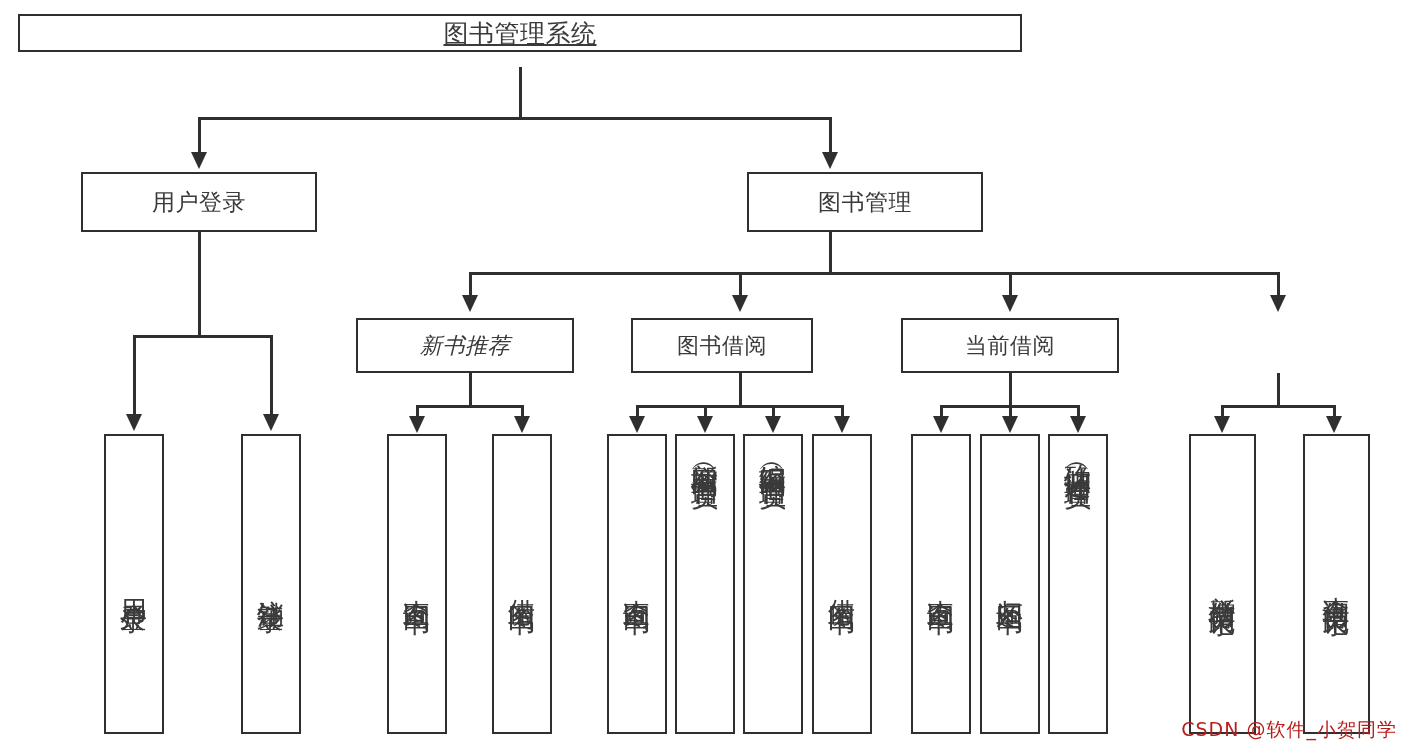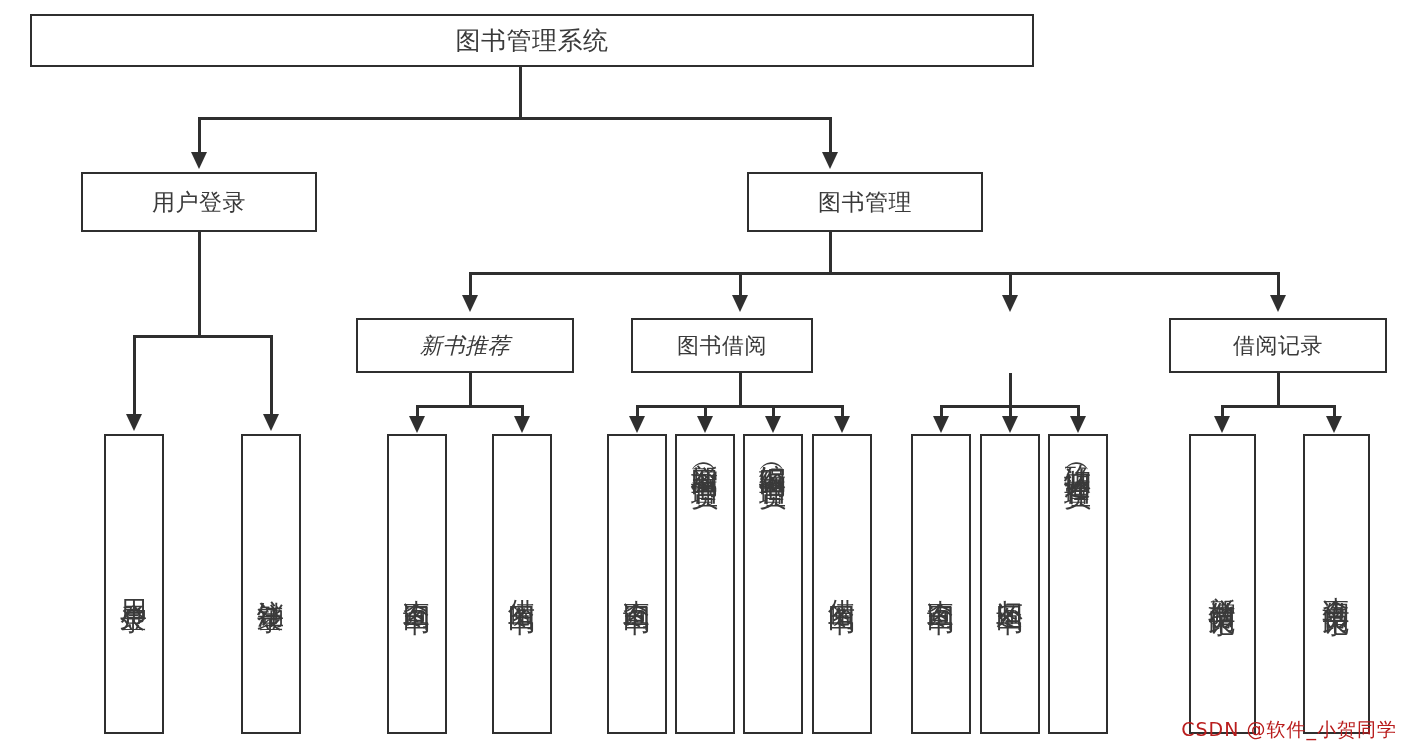--- a/index.html
+++ b/index.html
@@ -80,21 +80,21 @@
     letter-spacing: 1px;
     white-space: nowrap;
     user-select: none;
   }
 </style>
 </head>
 <body>
 
 <div id="canvas">
 
-  <div class="node root" style="left:30px; top:14px; width:1004px; height:53px;">
+  <div class="node root" style="left:18px; top:14px; width:1004px; height:38px;text-decoration:underline;">
     <span>图书管理系统</span>
   </div>
 
   <div class="edge v" style="left:519px; top:67px; width:2.5px; height:52px;"></div>
 
   <div class="edge h" style="left:198px; top:117px; width:633px; height:2.5px;"></div>
 
   <div class="edge v" style="left:198px; top:117px; width:2.5px; height:38px;"></div>
   <div class="arrow" style="left:191px; top:152px;"></div>
   <div class="edge v" style="left:829px; top:117px; width:2.5px; height:38px;"></div>
@@ -125,22 +125,22 @@
   <div class="arrow" style="left:1002px; top:295px;"></div>
   <div class="edge v" style="left:1277px; top:272px; width:2.5px; height:26px;"></div>
   <div class="arrow" style="left:1270px; top:295px;"></div>
 
   <div class="node level3" style="left:356px; top:318px; width:218px; height:55px;font-style:italic;">
     <span>新书推荐</span>
   </div>
   <div class="node level3" style="left:631px; top:318px; width:182px; height:55px;">
     <span>图书借阅</span>
   </div>
-  <div class="node level3" style="left:1169px; top:318px; width:218px; height:55px;">
-    <span>借阅记录</span>
+  <div class="node level3" style="left:901px; top:318px; width:218px; height:55px;">
+    <span>当前借阅</span>
   </div>
 
   <div class="edge v" style="left:469px; top:373px; width:2.5px; height:34px;"></div>
   <div class="edge h" style="left:416px; top:405px; width:108px; height:2.5px;"></div>
   <div class="edge v" style="left:416px; top:405px; width:2.5px; height:14px;"></div>
   <div class="arrow" style="left:409px; top:416px;"></div>
   <div class="edge v" style="left:521px; top:405px; width:2.5px; height:14px;"></div>
   <div class="arrow" style="left:514px; top:416px;"></div>
 
   <div class="edge v" style="left:739px; top:373px; width:2.5px; height:34px;"></div>

